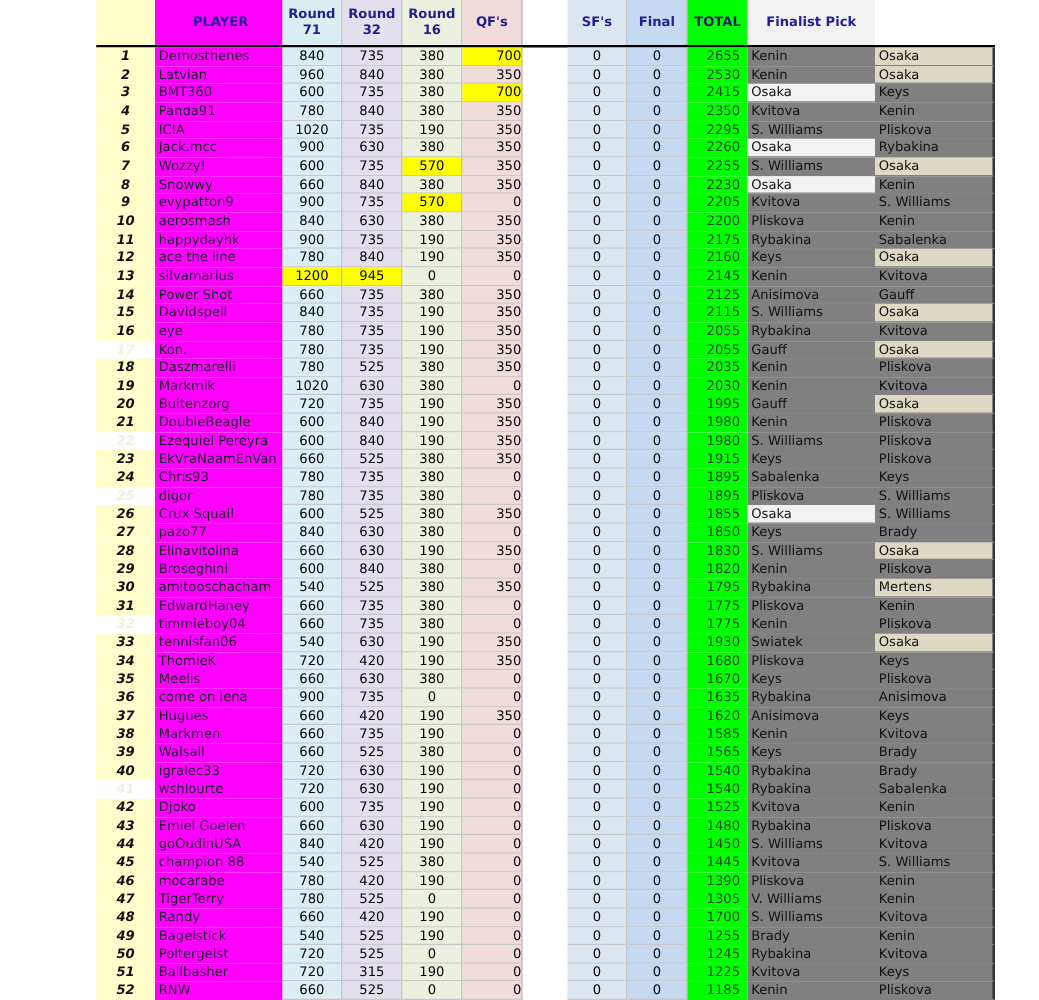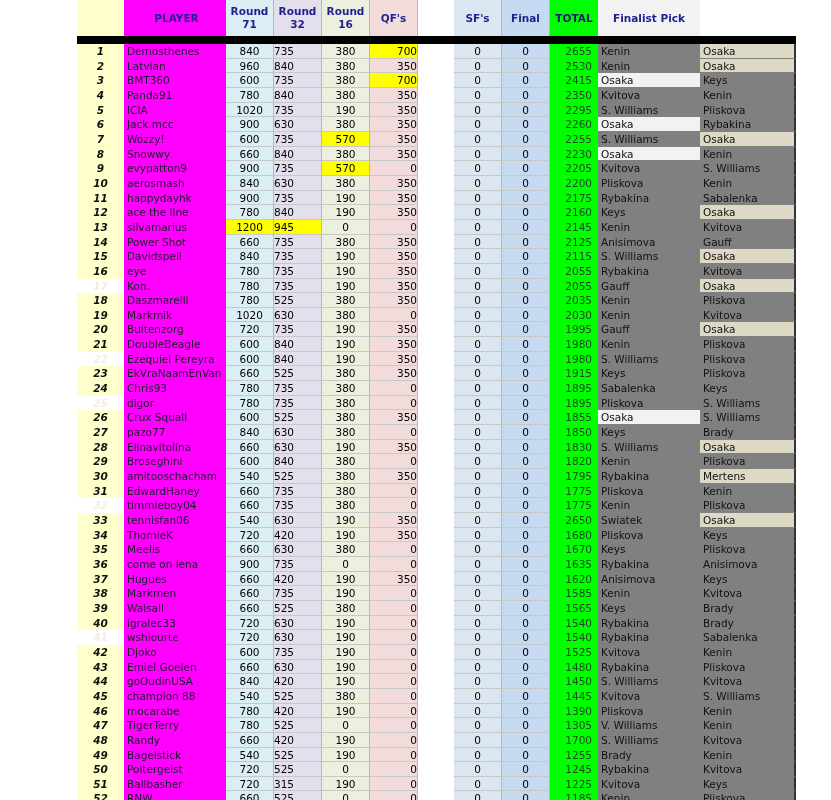--- a/index.html
+++ b/index.html
@@ -1,33 +1,33 @@
 <!DOCTYPE html>
 <html><head>
 <meta charset="utf-8">
 <style>
   html, body { margin: 0; padding: 0; background: #ffffff; }
   body { width: 831px; height: 800px; position: relative; overflow: hidden;
          font-family: "DejaVu Sans", sans-serif; }
   #sheet { position: absolute; left: 77px; top: 0; }
   .row { display: flex; height: 14.67px; }
-  .hdr { display: flex; height: 36px; border-bottom: 8px solid #000000; }
+  .hdr { display: flex; height: 36px; border-bottom: 2px solid #000000; }
   .c { box-sizing: border-box; overflow: hidden; white-space: nowrap;
        font-size: 10.5px; line-height: 14.67px; color: #000;
        border-right: 1px solid #b8b8b8; border-bottom: 1px solid #c8c8c8; }
   .hdr .c { line-height: 13px; font-weight: bold; color: #1f1f8f; font-size: 10.5px;
             display: flex; align-items: center; justify-content: center; text-align: center;
             border-bottom: none; white-space: normal; }
   .w-rank { width: 47px; } .w-player { width: 102px; }
   .w-num { width: 48px; } .w-pick { width: 102px; } .w-win { width: 96px; }
   .rank { background: #ffffcc; text-align: center; font-style: italic; font-weight: bold; color: #111; border-right: none; border-bottom: none; }
   .rank.tie { background: #ffffff; color: #f0f0e0; }
   .player { background: #ff00ff; padding-left: 3px; color: #1a1a2a; border-right: none; border-bottom: none; }
   .r64 { background: #daeef3; text-align: center; }
-  .r32 { background: #e4dfec; }
+  .r32 { background: #e4dfec; text-align: center; }
   .r16 { background: #ebf1de; text-align: center; }
   .qf  { background: #f2dcdb; text-align: right; }
   .sf  { background: #dce6f1; text-align: center; margin-left: 36px; }
   .fin { background: #c5d9f1; text-align: center; }
   .hl  { background: #ffff00 !important; }
   .tot { background: #00ff00; text-align: right; padding-right: 6px; color: #1a4a1a; border-right: none; border-bottom: none; }
   .pick { background: #808080; padding-left: 3px; color: #111; border-right: none; border-bottom: 1px solid #808080; }
   .pick.lt { background: #f2f2f2; }
   .win { background: #808080; padding-left: 3px; color: #111; border-right: 2px solid #333; border-bottom: 1px solid #808080; }
   .win.lt { background: #ddd9c4; }
@@ -472,21 +472,21 @@
       </div>
       <div class="row">
         <div class="c rank w-rank">33</div>
         <div class="c player w-player">tennisfan06</div>
         <div class="c r64 w-num">540</div>
         <div class="c r32 w-num">630</div>
         <div class="c r16 w-num">190</div>
         <div class="c qf w-num">350</div>
         <div class="c sf w-num">0</div>
         <div class="c fin w-num">0</div>
-        <div class="c tot w-num">2650</div>
+        <div class="c tot w-num">1930</div>
         <div class="c pick w-pick">Swiatek</div>
         <div class="c win w-win lt">Osaka</div>
       </div>
       <div class="row">
         <div class="c rank w-rank">34</div>
         <div class="c player w-player">ThomieK</div>
         <div class="c r64 w-num">720</div>
         <div class="c r32 w-num">420</div>
         <div class="c r16 w-num">190</div>
         <div class="c qf w-num">350</div>

